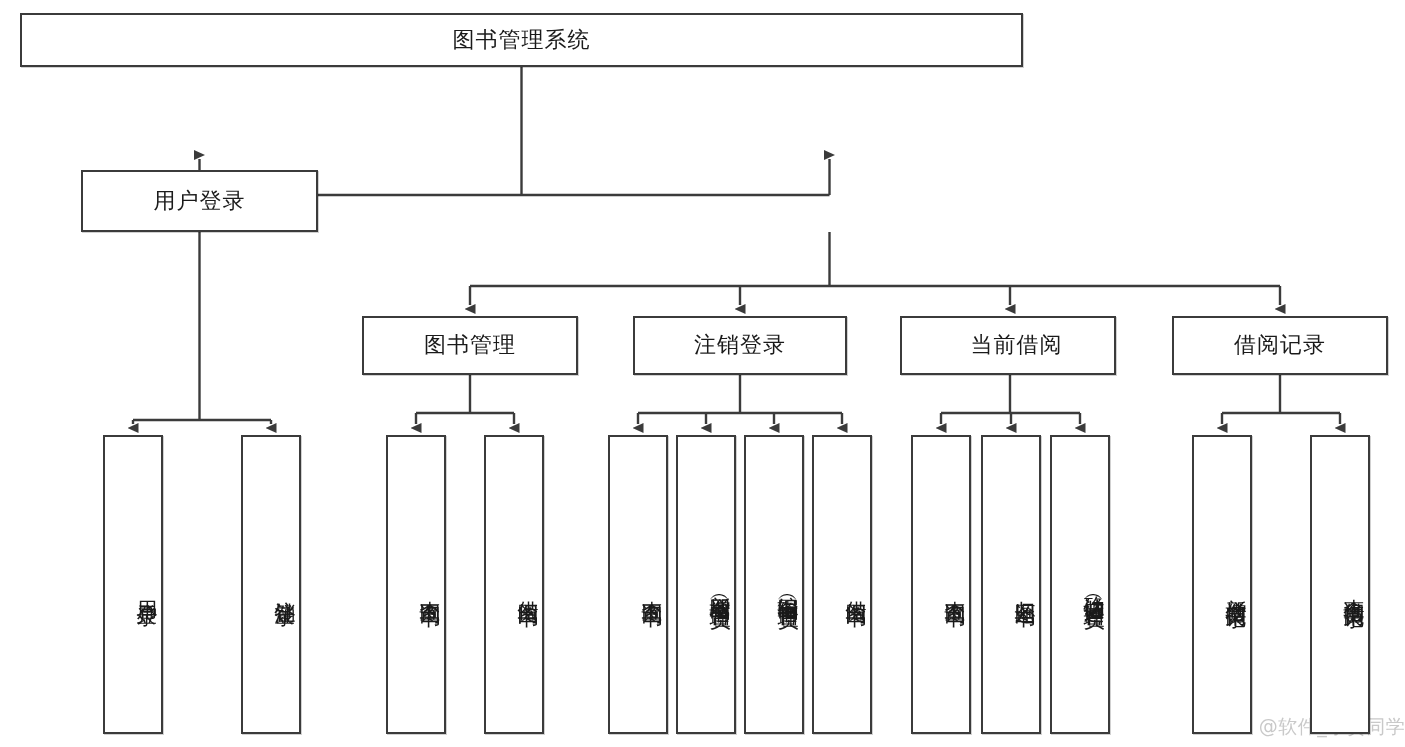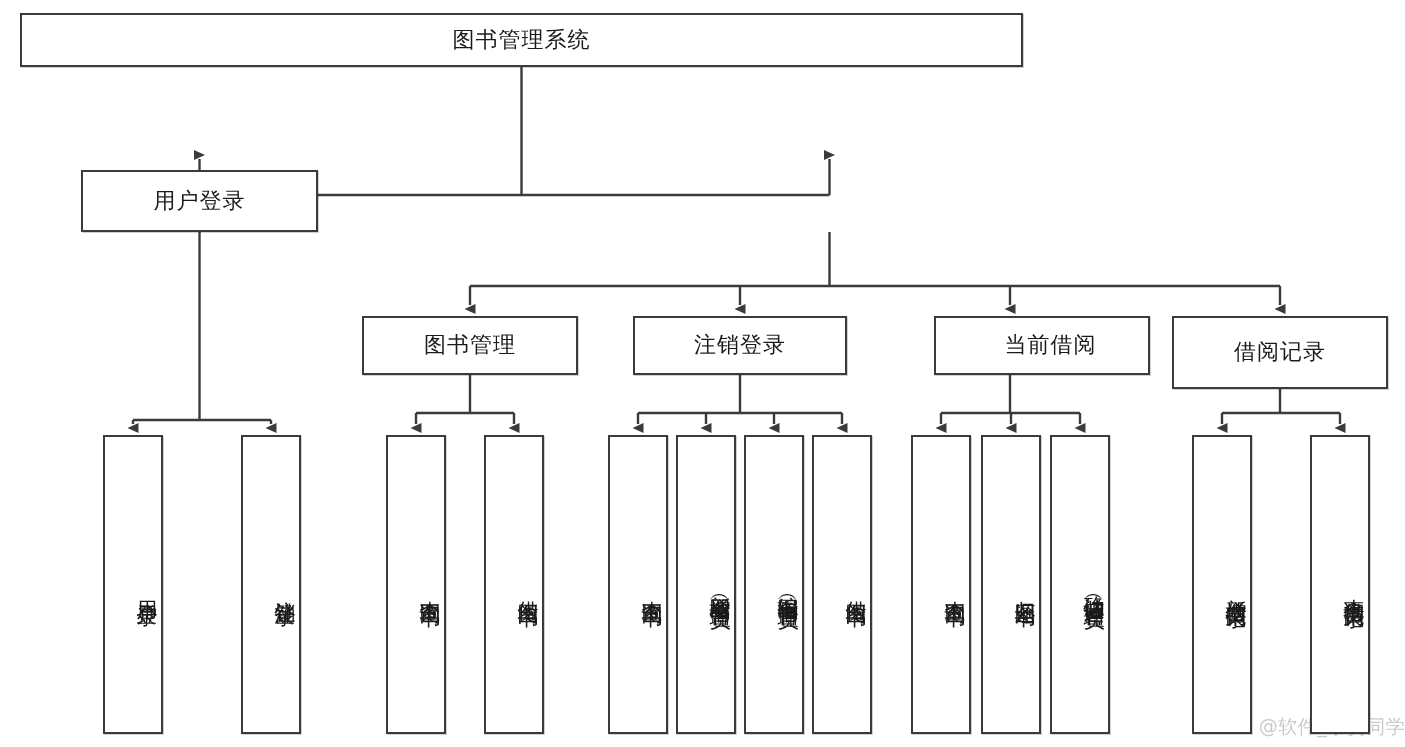--- a/index.html
+++ b/index.html
@@ -120,24 +120,24 @@
     </div>
     <div class="node horiz" style="left: 81px; top: 170px; width: 237px; height: 62px;">
       <span class="hlabel">用户登录</span>
     </div>
     <div class="node horiz" style="left: 362px; top: 316px; width: 216px; height: 59px;">
       <span class="hlabel">图书管理</span>
     </div>
     <div class="node horiz" style="left: 633px; top: 316px; width: 214px; height: 59px;">
       <span class="hlabel">注销登录</span>
     </div>
-    <div class="node horiz" style="left: 934px; top: 316px; width: 216px; height: 59px; padding-left: 17px;">
+    <div class="node horiz" style="left: 900px; top: 316px; width: 216px; height: 59px; padding-left: 17px;">
       <span class="hlabel">当前借阅</span>
     </div>
-    <div class="node horiz" style="left: 1172px; top: 316px; width: 216px; height: 73px;">
+    <div class="node horiz" style="left: 1172px; top: 316px; width: 216px; height: 59px;">
       <span class="hlabel">借阅记录</span>
     </div>
     <div class="node vert" style="left: 103px; top: 435px; width: 60px; height: 299px;">
       <span class="vlabel">用户登录</span>
     </div>
     <div class="node vert" style="left: 241px; top: 435px; width: 60px; height: 299px;">
       <span class="vlabel">注销登录</span>
     </div>
     <div class="node vert" style="left: 386px; top: 435px; width: 60px; height: 299px;">
       <span class="vlabel">查询图书</span>

